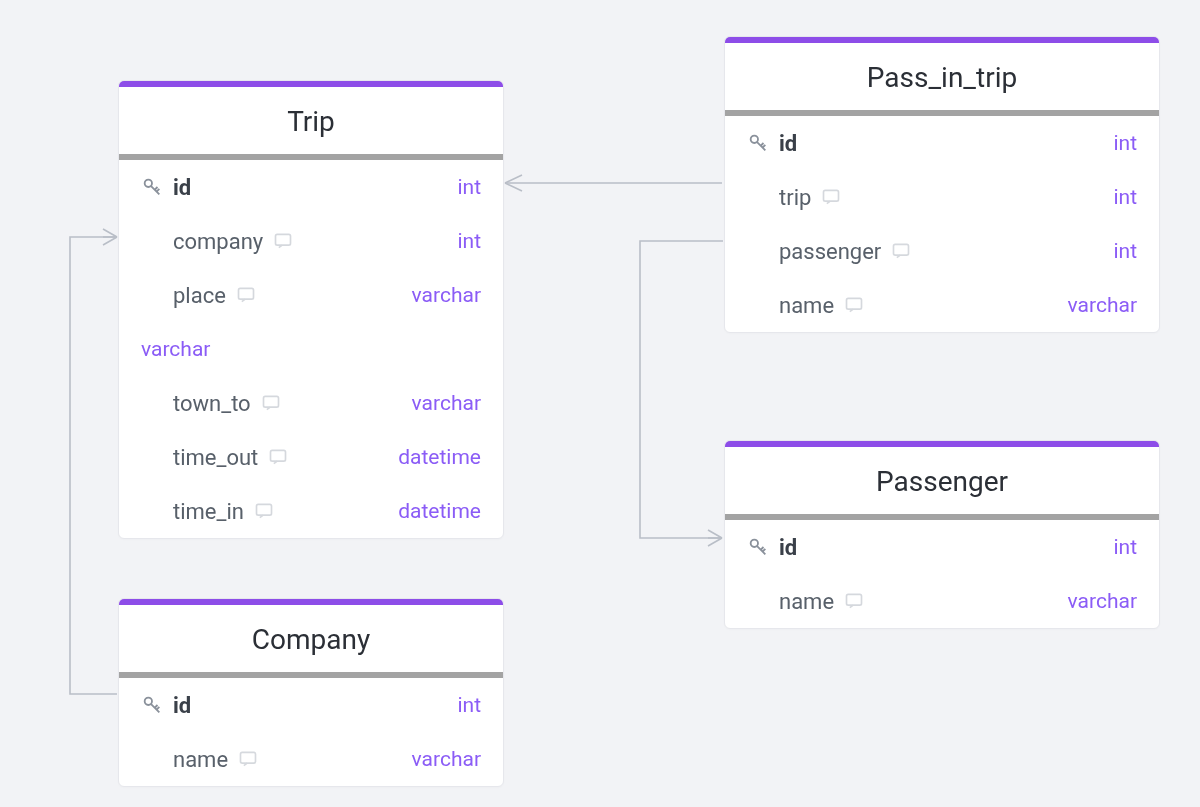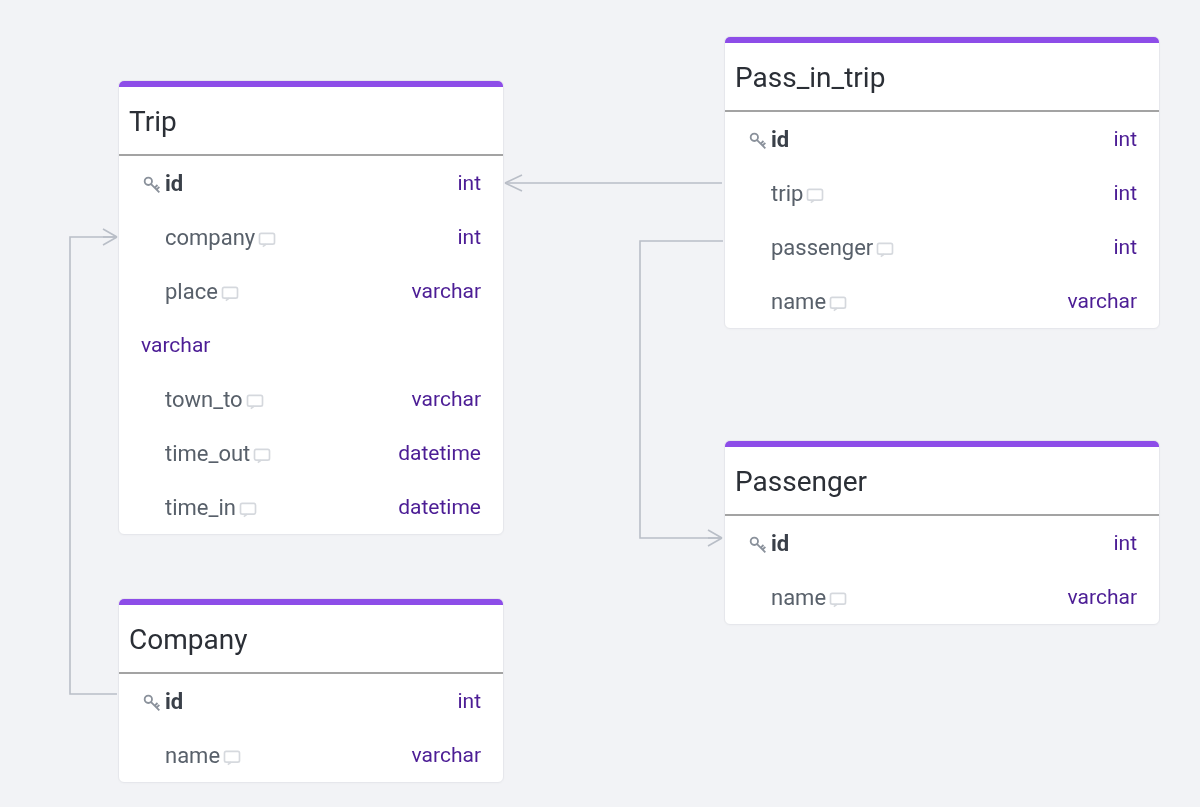--- a/index.html
+++ b/index.html
@@ -15,39 +15,40 @@
   .entity {
     position: absolute;
     background: #ffffff;
     border: 1px solid #e6e7ec;
     border-radius: 6px;
     box-shadow: 0 1px 2px rgba(0,0,0,0.02);
     overflow: hidden;
   }
   .entity .accent { height: 6px; background: #8d4de8; width: 100%; }
   .entity .title {
+    text-align: center;
     font-size: 28px;
     color: #2b2f36;
     padding: 18px 10px 16px 10px;
-    border-bottom: 2px solid #a3a3a3;
+    border-bottom: 6px solid #a3a3a3;
     font-weight: 400;
   }
   .entity .rows { display: flex; flex-direction: column; }
   .entity .row {
     display: flex;
     align-items: center;
     justify-content: space-between;
     padding: 12px 22px 12px 22px;
     font-size: 22px;
     min-height: 54px;
   }
-  .entity .row .left { display: flex; align-items: flex-end; gap: 2px; }
+  .entity .row .left { display: flex; align-items: center; gap: 10px; }
   .entity .row .name { color: #58606a; }
   .entity .row.primary .name { color: #3a4049; font-weight: 700; }
-  .entity .row .type  { color: #4c1d95; font-size: 21px; }
+  .entity .row .type  { color: #8b5cf6; font-size: 21px; }
   .key-icon { width: 22px; height: 22px; display: inline-flex; }
   .comment-icon { width: 20px; height: 20px; display: inline-flex; opacity: 0.55; }
   .empty-icon { width: 22px; height: 22px; display: inline-block; }
   
   #entity-trip      { left: 118px;  top: 80px;  width: 386px; }
   #entity-passintrip{ left: 724px;  top: 36px;  width: 436px; }
   #entity-passenger { left: 724px;  top: 440px; width: 436px; }
   #entity-company   { left: 118px;  top: 598px; width: 386px; }
 </style>
 </head>

